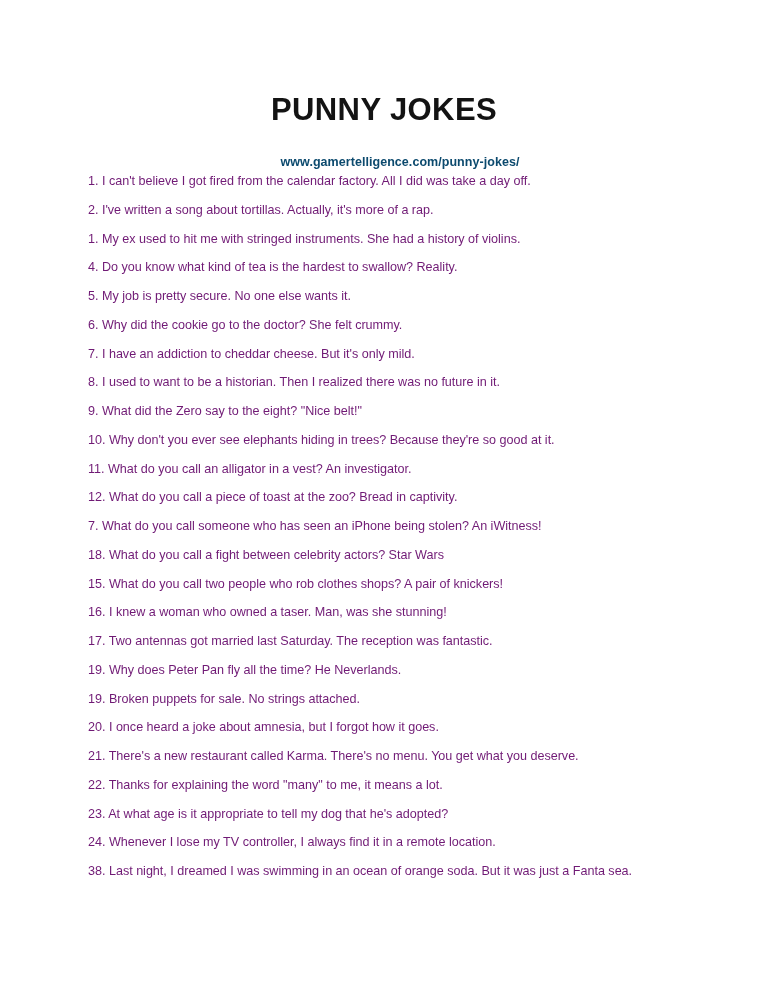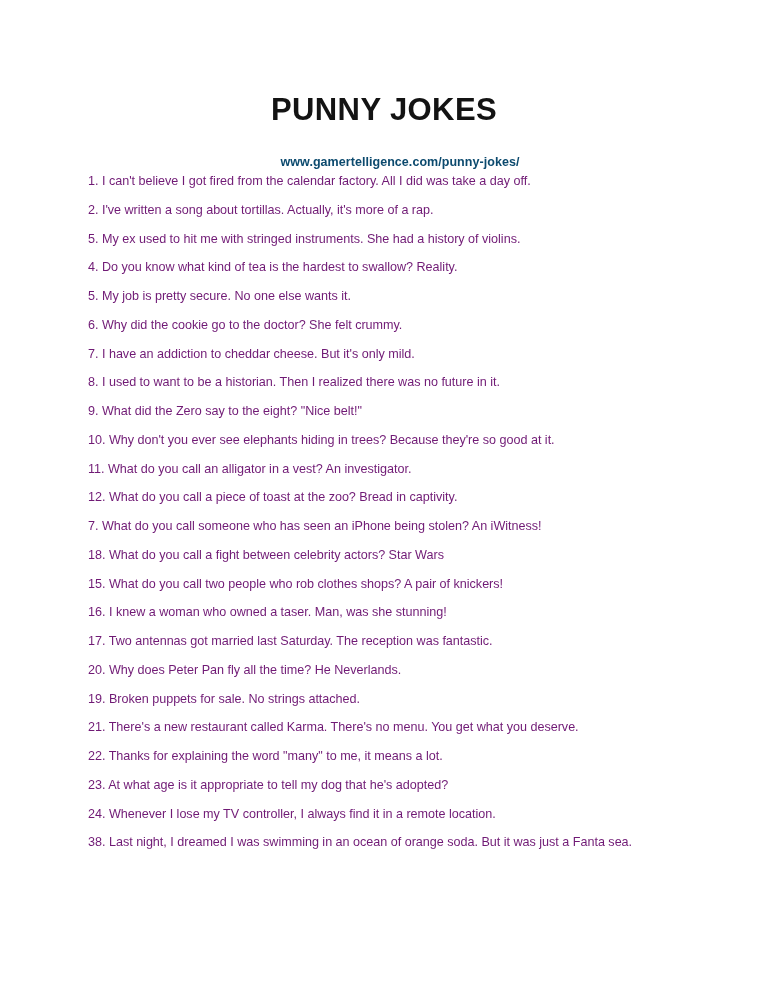--- a/index.html
+++ b/index.html
@@ -80,37 +80,38 @@
 <div class="page">
   <div class="page-inner">
 
     <h1 class="doc-title">PUNNY JOKES</h1>
 
     <div class="doc-subtitle">www.gamertelligence.com/punny-jokes/</div>
 
     <ol class="joke-list">
         <li class="joke-item">1. I can't believe I got fired from the calendar factory. All I did was take a day off.</li>
         <li class="joke-item">2. I've written a song about tortillas. Actually, it's more of a rap.</li>
-        <li class="joke-item">5. My ex used to hit me with stringed instruments. She had a history of violins.</li>
+        <li class="joke-item">1. My ex used to hit me with stringed instruments. She had a history of violins.</li>
         <li class="joke-item">4. Do you know what kind of tea is the hardest to swallow? Reality.</li>
         <li class="joke-item">5. My job is pretty secure. No one else wants it.</li>
         <li class="joke-item">6. Why did the cookie go to the doctor? She felt crummy.</li>
         <li class="joke-item">7. I have an addiction to cheddar cheese. But it's only mild.</li>
         <li class="joke-item">8. I used to want to be a historian. Then I realized there was no future in it.</li>
         <li class="joke-item">9. What did the Zero say to the eight? "Nice belt!"</li>
         <li class="joke-item">10. Why don't you ever see elephants hiding in trees? Because they're so good at it.</li>
         <li class="joke-item">11. What do you call an alligator in a vest? An investigator.</li>
         <li class="joke-item">12. What do you call a piece of toast at the zoo? Bread in captivity.</li>
         <li class="joke-item">7. What do you call someone who has seen an iPhone being stolen? An iWitness!</li>
         <li class="joke-item">18. What do you call a fight between celebrity actors? Star Wars</li>
         <li class="joke-item">15. What do you call two people who rob clothes shops? A pair of knickers!</li>
         <li class="joke-item">16. I knew a woman who owned a taser. Man, was she stunning!</li>
         <li class="joke-item">17. Two antennas got married last Saturday. The reception was fantastic.</li>
-        <li class="joke-item">20. Why does Peter Pan fly all the time? He Neverlands.</li>
+        <li class="joke-item">19. Why does Peter Pan fly all the time? He Neverlands.</li>
         <li class="joke-item">19. Broken puppets for sale. No strings attached.</li>
+        <li class="joke-item">20. I once heard a joke about amnesia, but I forgot how it goes.</li>
         <li class="joke-item">21. There's a new restaurant called Karma. There's no menu. You get what you deserve.</li>
         <li class="joke-item">22. Thanks for explaining the word "many" to me, it means a lot.</li>
         <li class="joke-item">23. At what age is it appropriate to tell my dog that he's adopted?</li>
         <li class="joke-item">24. Whenever I lose my TV controller, I always find it in a remote location.</li>
         <li class="joke-item">38. Last night, I dreamed I was swimming in an ocean of orange soda. But it was just a Fanta sea.</li>
       </ol>
 
   </div>
 </div>
 

